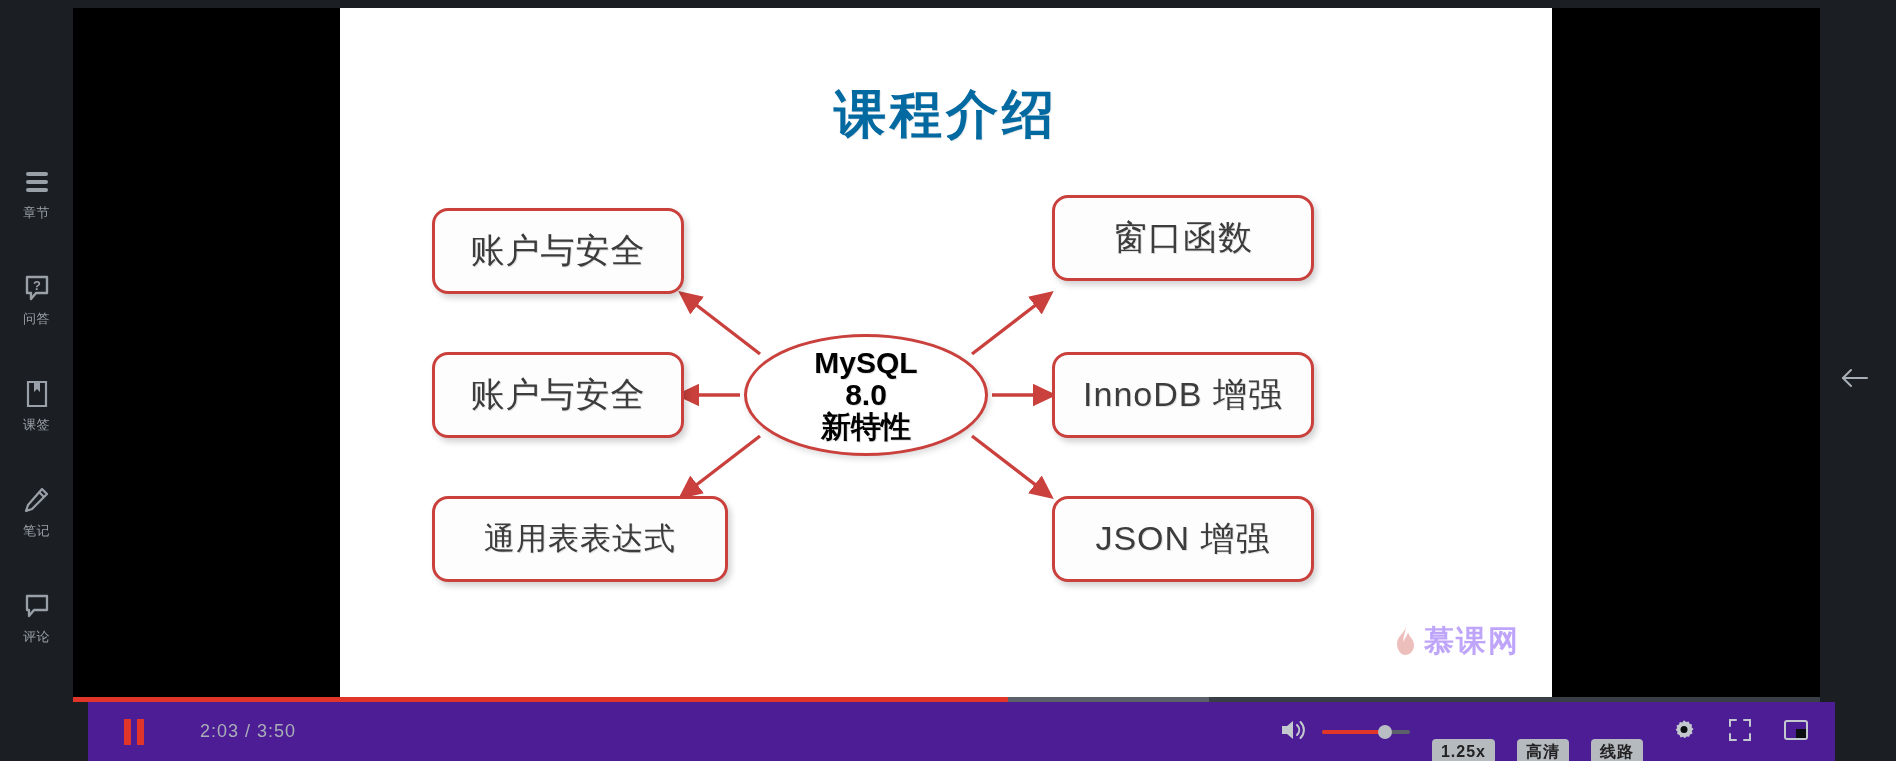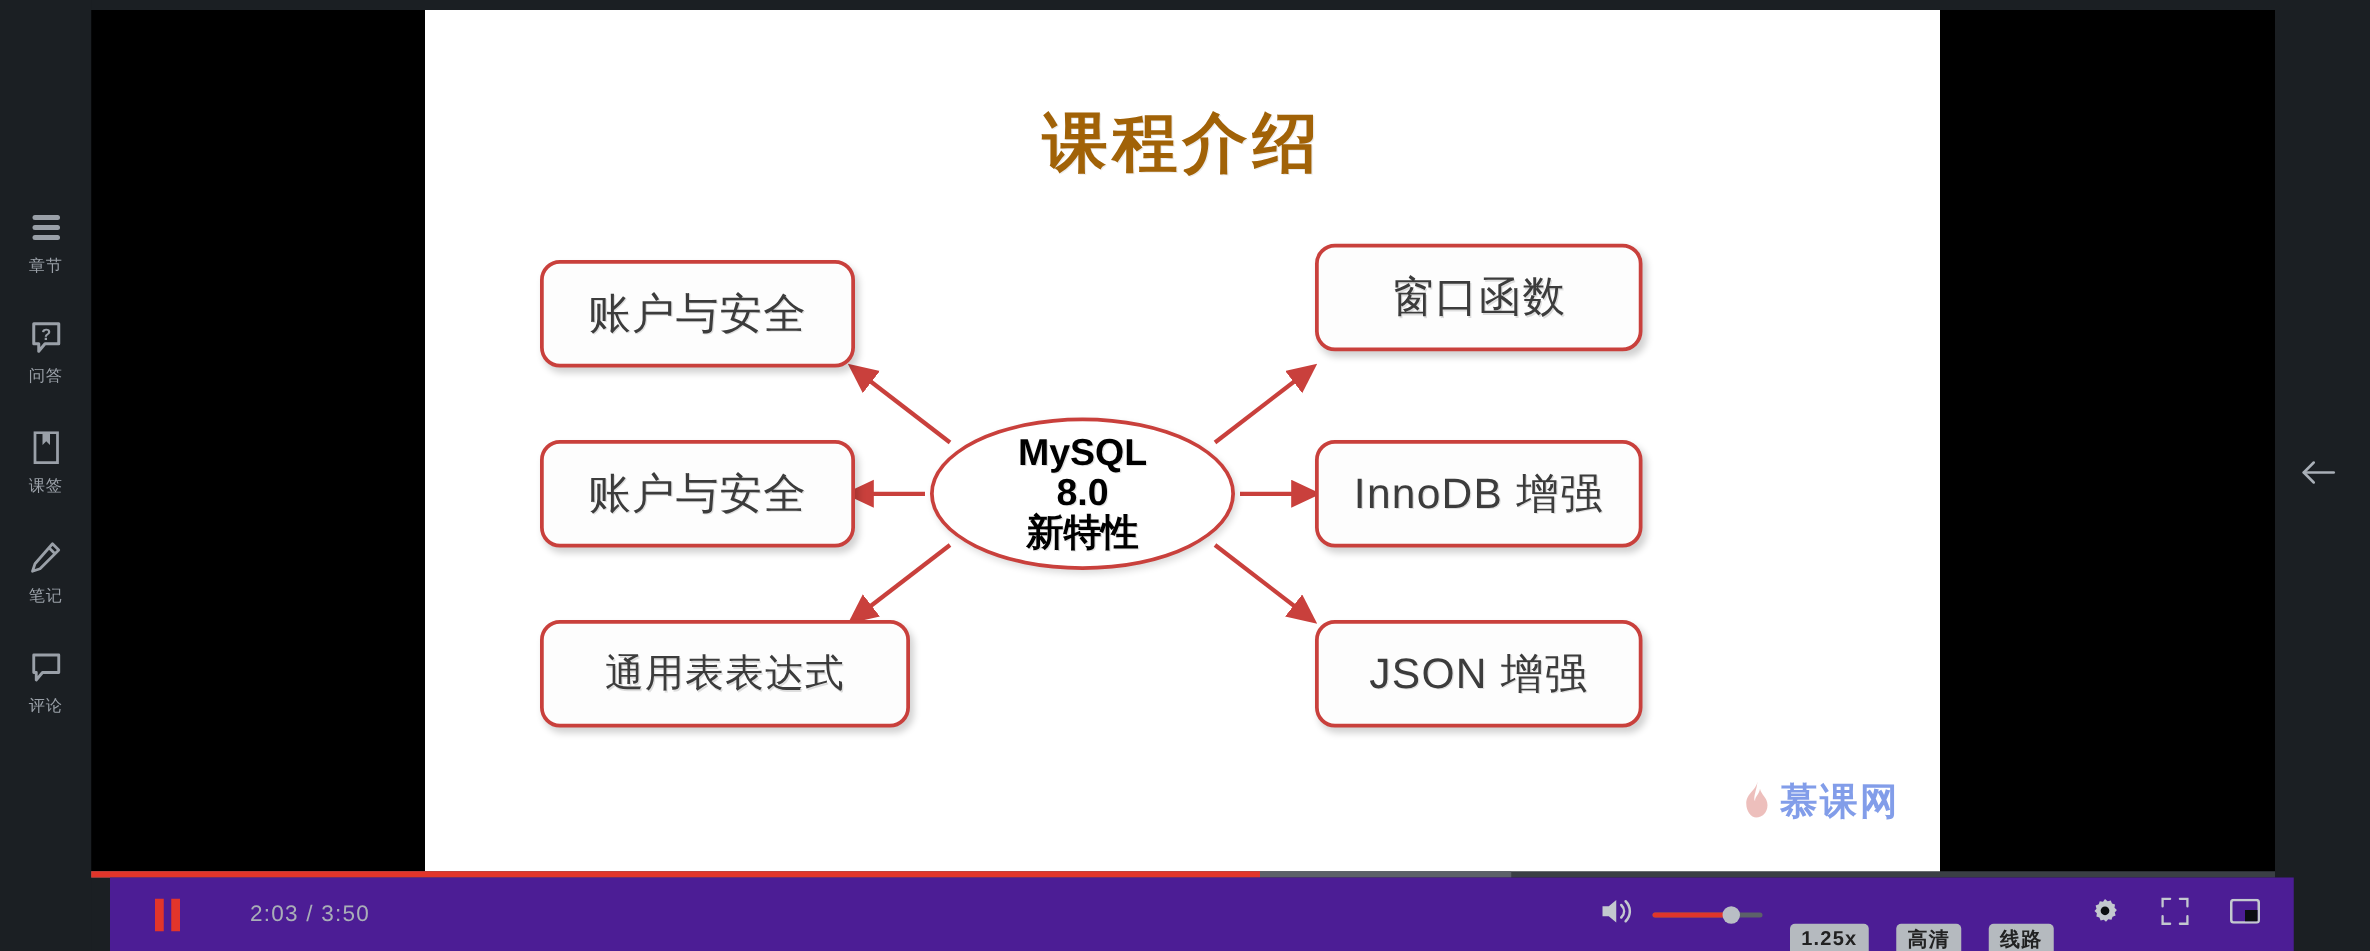--- a/index.html
+++ b/index.html
@@ -11,20 +11,21 @@
 
   
   #app{ position:relative; width:1896px; height:761px; background:#1b1f23; }
 
   
   #left-rail{
     position:absolute; left:0; top:0; width:73px; height:761px;
     background:#1b1f23;
     display:flex; flex-direction:column; align-items:center;
     padding-top:166px;
+    gap:18px;
   }
   .rail-item{
     width:73px; height:88px;
     display:flex; flex-direction:column; align-items:center; justify-content:flex-start;
     cursor:pointer; color:#8b9199;
   }
   .rail-icon{
     width:30px; height:32px;
     display:flex; align-items:center; justify-content:center;
     margin-bottom:7px;
@@ -46,21 +47,21 @@
     position:absolute; left:267px; top:0px;
     width:1212px; height:692px;
     background:#ffffff;
   }
 
   
   #slide-title{
     position:absolute; left:0; top:72px; width:100%;
     text-align:center;
     font-size:52px; font-weight:bold;
-    color:#a16207;
+    color:#0369a1;
     letter-spacing:4px;
     text-shadow:1px 1px 0 rgba(0,0,0,.08);
   }
 
   
   #diagram{
     position:absolute; left:0; top:0; width:1212px; height:692px;
   }
   #diagram svg{ position:absolute; left:0; top:0; }
 
@@ -94,21 +95,21 @@
     z-index:3;
   }
 
   
   #watermark{
     position:absolute; right:32px; bottom:38px;
     display:flex; align-items:center; gap:7px;
     opacity:.55;
   }
   #watermark .wm-text{
-    font-size:30px; font-weight:bold; color:#1d4ed8; letter-spacing:2px;
+    font-size:30px; font-weight:bold; color:#8b5cf6; letter-spacing:2px;
   }
 
   
   #collapse-arrow{
     position:absolute; right:22px; top:360px;
     width:40px; height:40px;
     display:flex; align-items:center; justify-content:center;
     cursor:pointer;
   }
 

